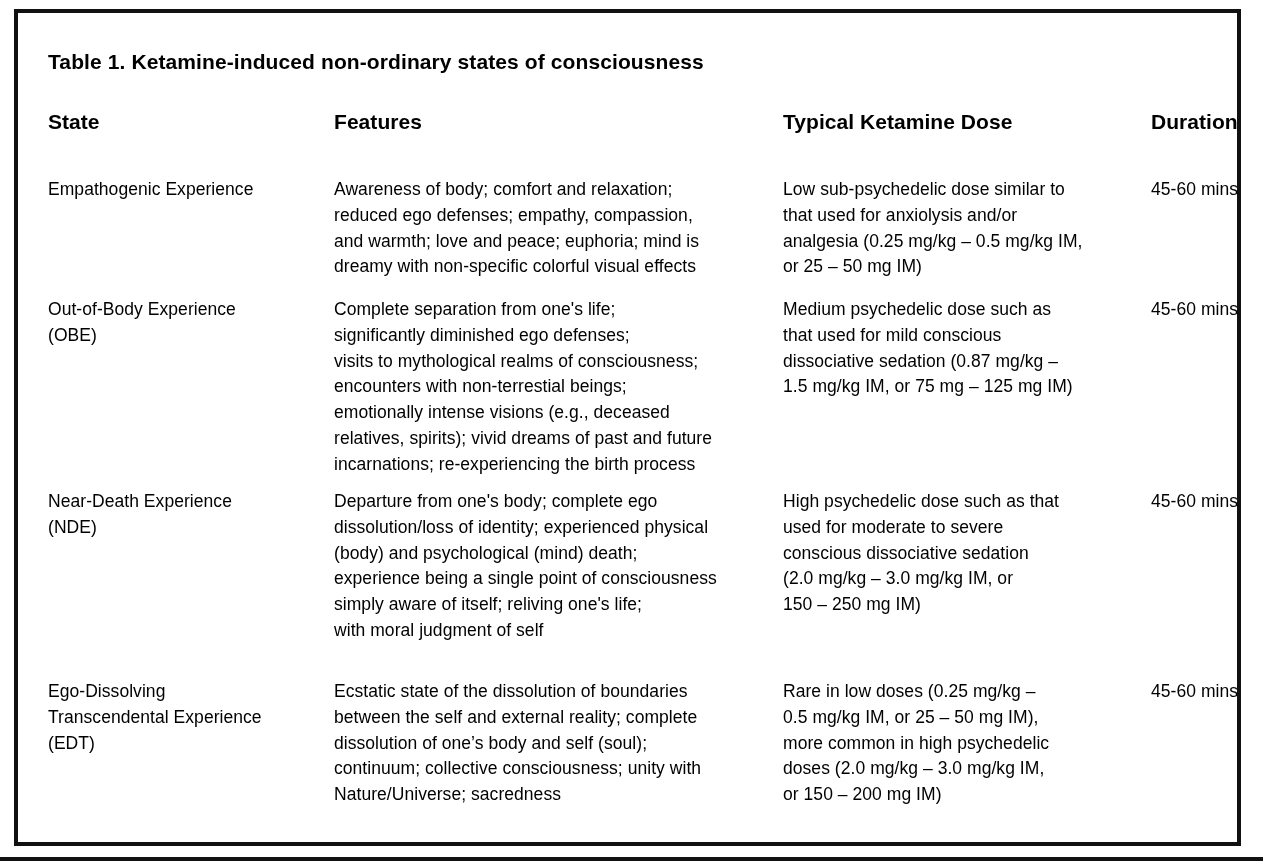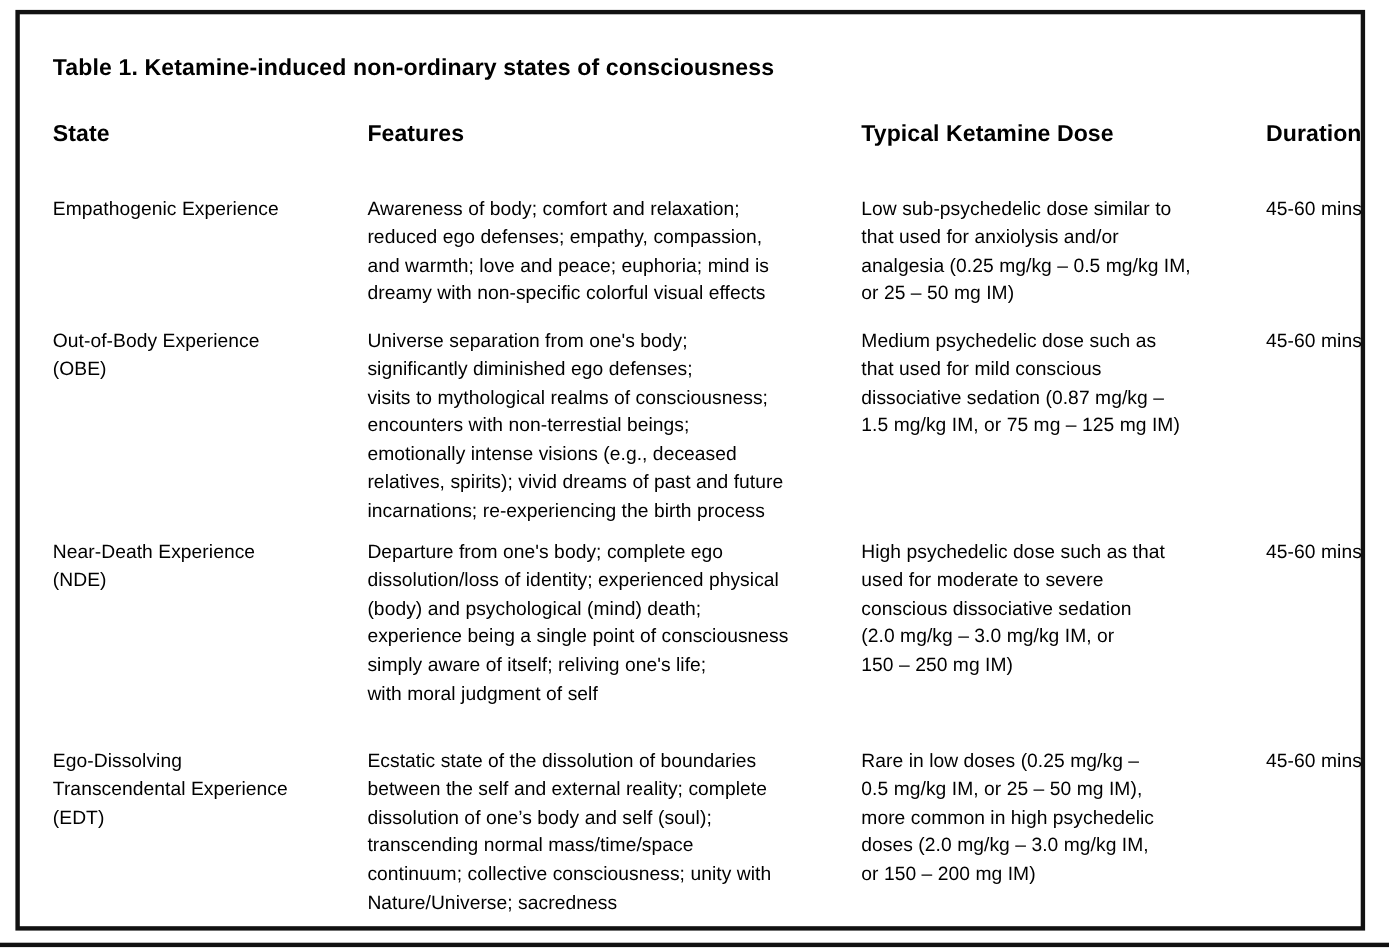--- a/index.html
+++ b/index.html
@@ -152,21 +152,21 @@
             <div class="cell col-duration nowrapcell">
               <span class="ln">45-60 mins</span>
             </div>
           </div>
           <div class="row body-row" style="position: absolute; left: 0px; top: 188px; width: 100%; height: 180.6px;">
             <div class="cell col-state nowrapcell">
               <span class="ln">Out-of-Body Experience</span>
               <span class="ln">(OBE)</span>
             </div>
             <div class="cell col-features nowrapcell">
-              <span class="ln">Universe separation from one's body;</span>
+              <span class="ln">Complete separation from one's life;</span>
               <span class="ln">significantly diminished ego defenses;</span>
               <span class="ln">visits to mythological realms of consciousness;</span>
               <span class="ln">encounters with non-terrestial beings;</span>
               <span class="ln">emotionally intense visions (e.g., deceased</span>
               <span class="ln">relatives, spirits); vivid dreams of past and future</span>
               <span class="ln">incarnations; re-experiencing the birth process</span>
             </div>
             <div class="cell col-dose nowrapcell">
               <span class="ln">Medium psychedelic dose such as</span>
               <span class="ln">that used for mild conscious</span>
@@ -204,21 +204,20 @@
           <div class="row body-row" style="position: absolute; left: 0px; top: 570px; width: 100%; height: 154.8px;">
             <div class="cell col-state nowrapcell">
               <span class="ln">Ego-Dissolving</span>
               <span class="ln">Transcendental Experience</span>
               <span class="ln">(EDT)</span>
             </div>
             <div class="cell col-features nowrapcell">
               <span class="ln">Ecstatic state of the dissolution of boundaries</span>
               <span class="ln">between the self and external reality; complete</span>
               <span class="ln">dissolution of one’s body and self (soul);</span>
-              <span class="ln">transcending normal mass/time/space</span>
               <span class="ln">continuum; collective consciousness; unity with</span>
               <span class="ln">Nature/Universe; sacredness</span>
             </div>
             <div class="cell col-dose nowrapcell">
               <span class="ln">Rare in low doses (0.25 mg/kg –</span>
               <span class="ln">0.5 mg/kg IM, or 25 – 50 mg IM),</span>
               <span class="ln">more common in high psychedelic</span>
               <span class="ln">doses (2.0 mg/kg – 3.0 mg/kg IM,</span>
               <span class="ln">or 150 – 200 mg IM)</span>
             </div>

